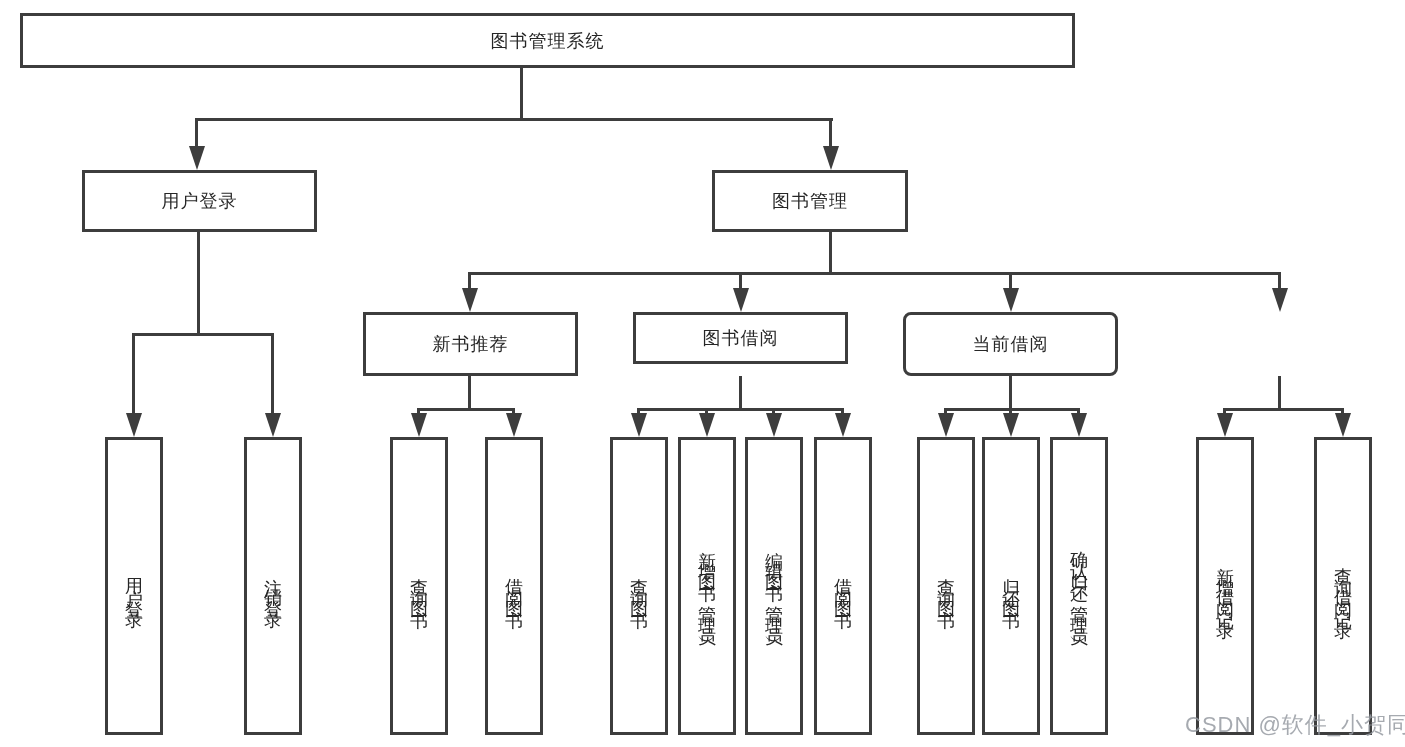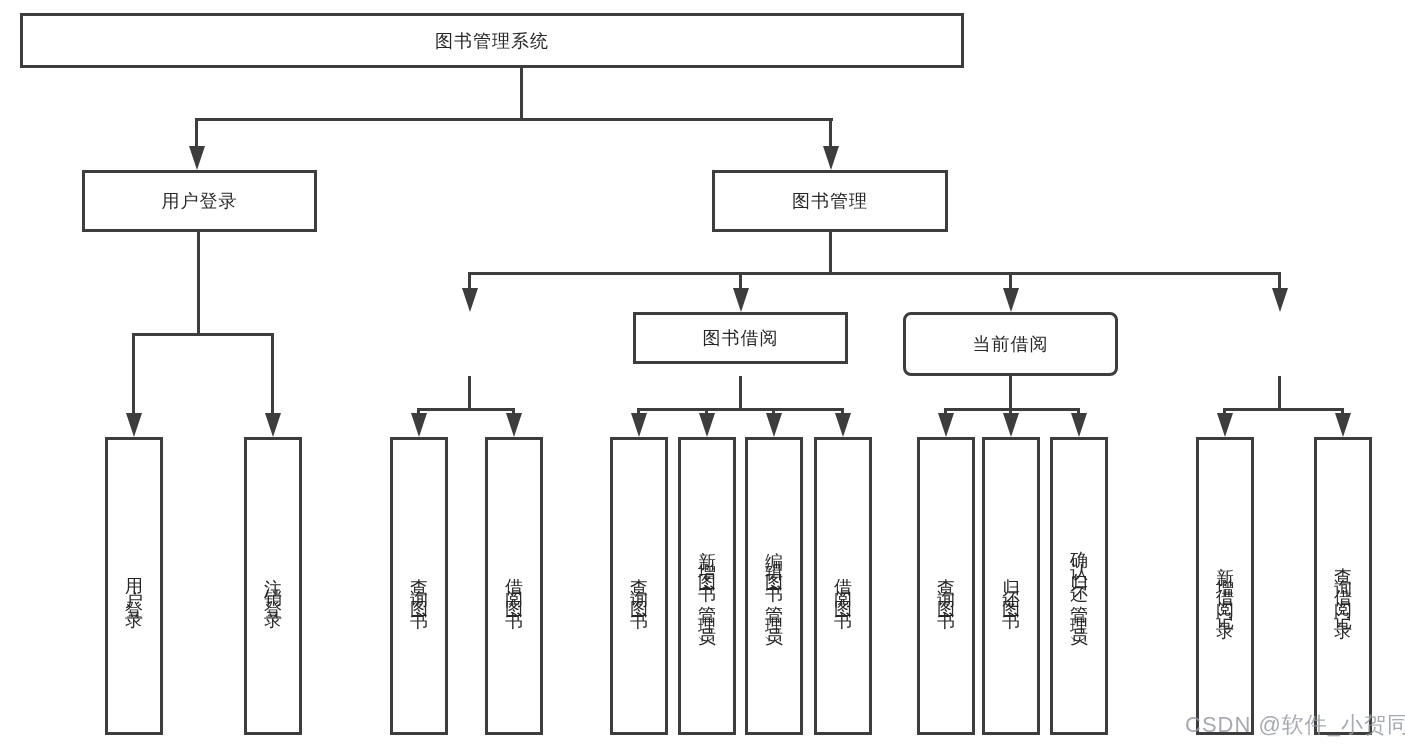--- a/index.html
+++ b/index.html
@@ -52,48 +52,51 @@
     white-space: nowrap;
     z-index: 5;
     letter-spacing: 1px;
   }
 </style>
 </head>
 <body>
 
 <div class="canvas">
 
-  <div class="box" style="left:20px; top:13px; width:944px; height:55px;">
+  <div class="box" style="left:20px; top:13px; width:1055px; height:55px;">
     <span>图书管理系统</span>
   </div>
 
   <div class="vline" style="left:520px; top:68px; height:50px;"></div>
   <div class="hline" style="left:196px; top:118px; width:637px;"></div>
   <div class="arrow" style="left:195px; top:118px; height:28px;"></div>
   <div class="arrow" style="left:829px; top:118px; height:28px;"></div>
 
   <div class="box" style="left:82px; top:170px; width:235px; height:62px;">
     <span>用户登录</span>
   </div>
-  <div class="box" style="left:712px; top:170px; width:236px; height:62px;">
+  <div class="box" style="left:712px; top:170px; width:196px; height:62px;">
     <span>图书管理</span>
   </div>
 
   <div class="vline" style="left:197px; top:232px; height:101px;"></div>
   <div class="hline" style="left:133px; top:333px; width:141px;"></div>
   <div class="arrow" style="left:132px; top:333px; height:80px;"></div>
   <div class="arrow" style="left:271px; top:333px; height:80px;"></div>
 
   <div class="vline" style="left:829px; top:232px; height:40px;"></div>
   <div class="hline" style="left:469px; top:272px; width:812px;"></div>
   <div class="arrow" style="left:468px; top:272px; height:16px;"></div>
   <div class="arrow" style="left:739px; top:272px; height:16px;"></div>
   <div class="arrow" style="left:1009px; top:272px; height:16px;"></div>
   <div class="arrow" style="left:1278px; top:272px; height:16px;"></div>
 
+  <div class="box" style="left:363px; top:312px; width:215px; height:64px;">
+    <span>新书推荐</span>
+  </div>
   <div class="box" style="left:633px; top:312px; width:215px; height:52px;">
     <span>图书借阅</span>
   </div>
   <div class="box" style="left:903px; top:312px; width:215px; height:64px;border-radius:8px;">
     <span>当前借阅</span>
   </div>
 
   <div class="vline" style="left:468px; top:376px; height:32px;"></div>
   <div class="hline" style="left:418px; top:408px; width:97px;"></div>
   <div class="arrow" style="left:417px; top:408px; height:5px;"></div>

